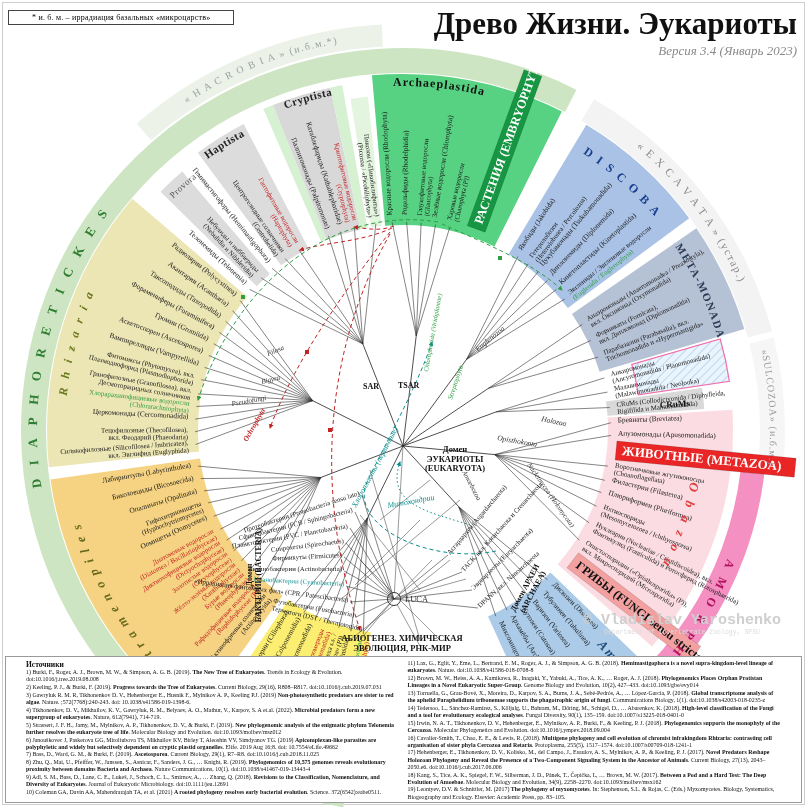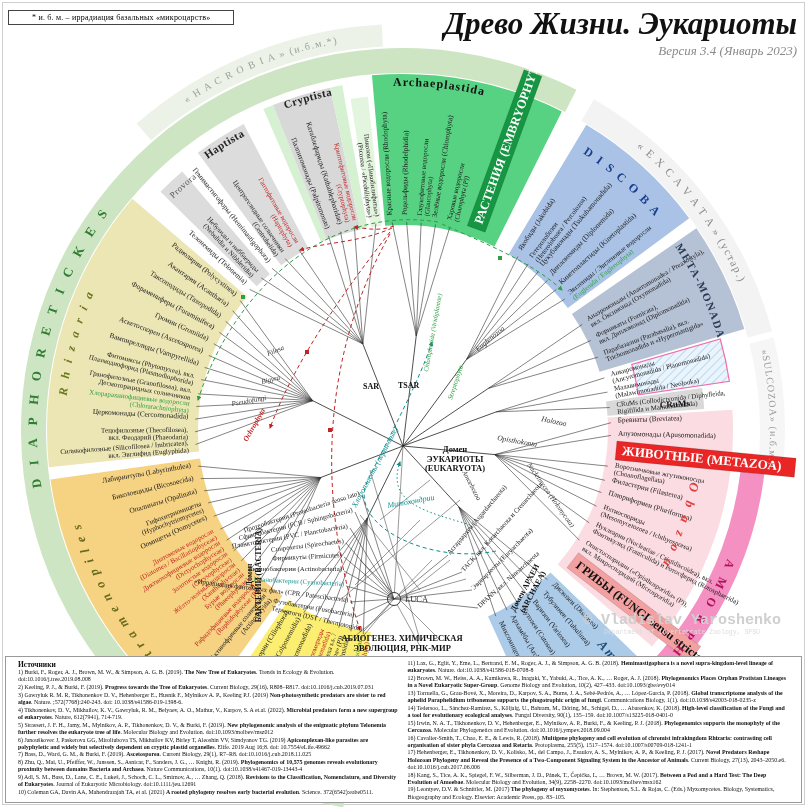--- a/index.html
+++ b/index.html
@@ -1,23 +1,23 @@
 <!DOCTYPE html>
 <html><head>
 <meta charset="utf-8">
 <style>
   html,body{margin:0;padding:0;}
   body{width:807px;height:807px;position:relative;background:#fff;font-family:"Liberation Serif",serif;overflow:hidden;}
   #frame{position:absolute;left:2px;top:2px;right:2px;bottom:2px;border:1px solid #cfcfcf;}
   #tree-svg{position:absolute;left:0;top:0;}
   #note-box{position:absolute;left:8px;top:10px;border:1px solid #444;background:#fff;font-size:8px;padding:2px 23px;letter-spacing:.2px;}
   #title-block{position:absolute;right:10px;top:8px;text-align:right;}
-  #main-title{font-size:31px;font-style:italic;font-weight:bold;color:#111;line-height:1.05;}
+  #main-title{font-size:31px;font-weight:bold;color:#111;line-height:1.05;}
   #version{font-size:13px;font-style:italic;color:#8a8a8a;margin-top:2px;}
-  #sources-box{position:absolute;left:5px;top:656px;width:797px;height:147px;border:1px solid #9a9a9a;background:#fff;box-sizing:border-box;padding:3px 12px;display:flex;gap:8px;overflow:hidden;}
+  #sources-box{position:absolute;left:5px;top:656px;width:797px;height:147px;border:1px solid #9a9a9a;background:#fff;box-sizing:border-box;padding:3px 20px;display:flex;gap:8px;overflow:hidden;}
   .src-col{width:50%;font-size:5.9px;line-height:1.22;color:#111;}
   #sources-heading{font-weight:bold;font-size:7.5px;}
   .ref{margin-bottom:.5px;}
   #watermark{position:absolute;left:560px;top:612px;width:244px;text-align:center;color:#cfcfcf;pointer-events:none;font-family:Liberation Mono, monospace;}
   #watermark .wm1{font-size:15px;font-weight:bold;}
   #watermark .wm2{font-size:6.5px;color:#dcdcdc;}
   text{font-family:"Liberation Serif",serif;}
 </style>
 </head>
 <body>

